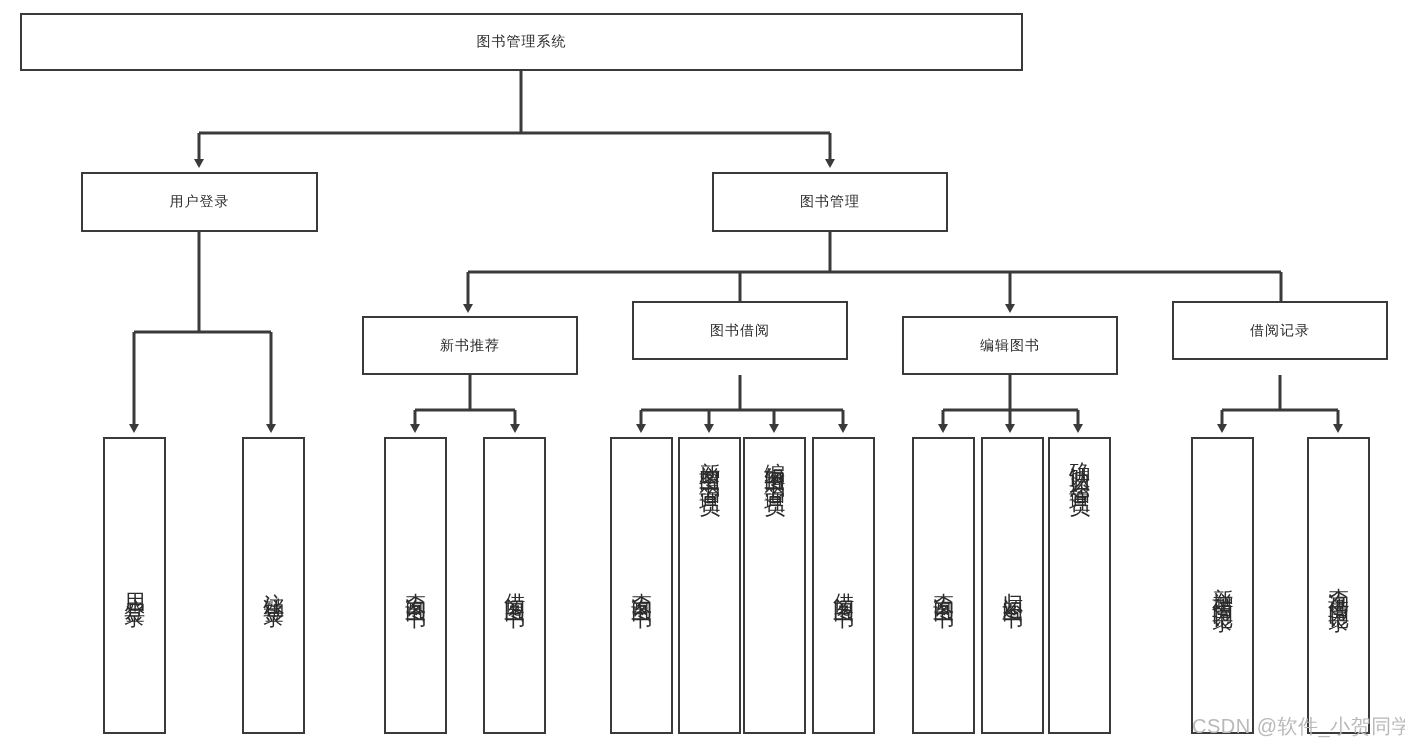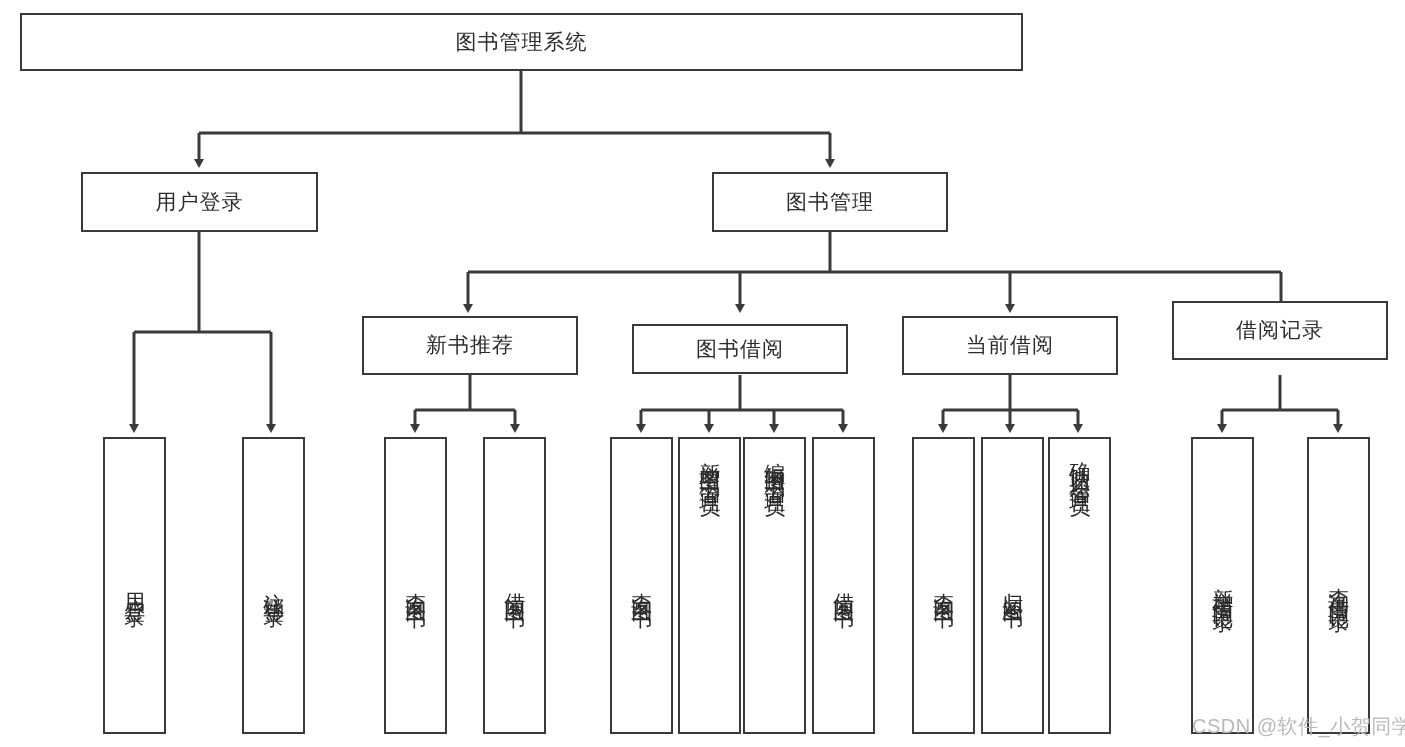--- a/index.html
+++ b/index.html
@@ -10,21 +10,21 @@
     position:absolute;
     box-sizing:border-box;
     border:2.5px solid #3a3a3a;
     background:#ffffff;
     display:flex;
     align-items:center;
     justify-content:center;
   }
   .node-label{
     color:#2b2b2b;
-    font-size:21px;
+    font-size:14px;
     line-height:1.25;
     letter-spacing:1px;
     white-space:nowrap;
     text-align:center;
   }
   .node-box.vertical .node-label{
     writing-mode:vertical-rl;
     text-orientation:upright;
     letter-spacing:5px;
     font-size:21px;
@@ -116,26 +116,26 @@
   </div>
 
   <div class="node-box" style="left:362px;top:316px;width:216px;height:59px;">
     <span class="node-label">新书推荐</span>
   </div>
 
   <div class="node-box" style="left:712px;top:172px;width:236px;height:60px;">
     <span class="node-label">图书管理</span>
   </div>
 
-  <div class="node-box" style="left:632px;top:324px;width:216px;height:50px;">
+  <div class="node-box" style="left:632px;top:301px;width:216px;height:59px;">
     <span class="node-label">图书借阅</span>
   </div>
 
   <div class="node-box" style="left:902px;top:316px;width:216px;height:59px;">
-    <span class="node-label">当前借阅</span>
+    <span class="node-label">编辑图书</span>
   </div>
 
   <div class="node-box" style="left:1172px;top:301px;width:216px;height:59px;">
     <span class="node-label">借阅记录</span>
   </div>
 
   <div class="node-box vertical midalign" style="left:103px;top:437px;width:63px;height:297px;">
     <span class="node-label">用户登录</span>
   </div>
 

